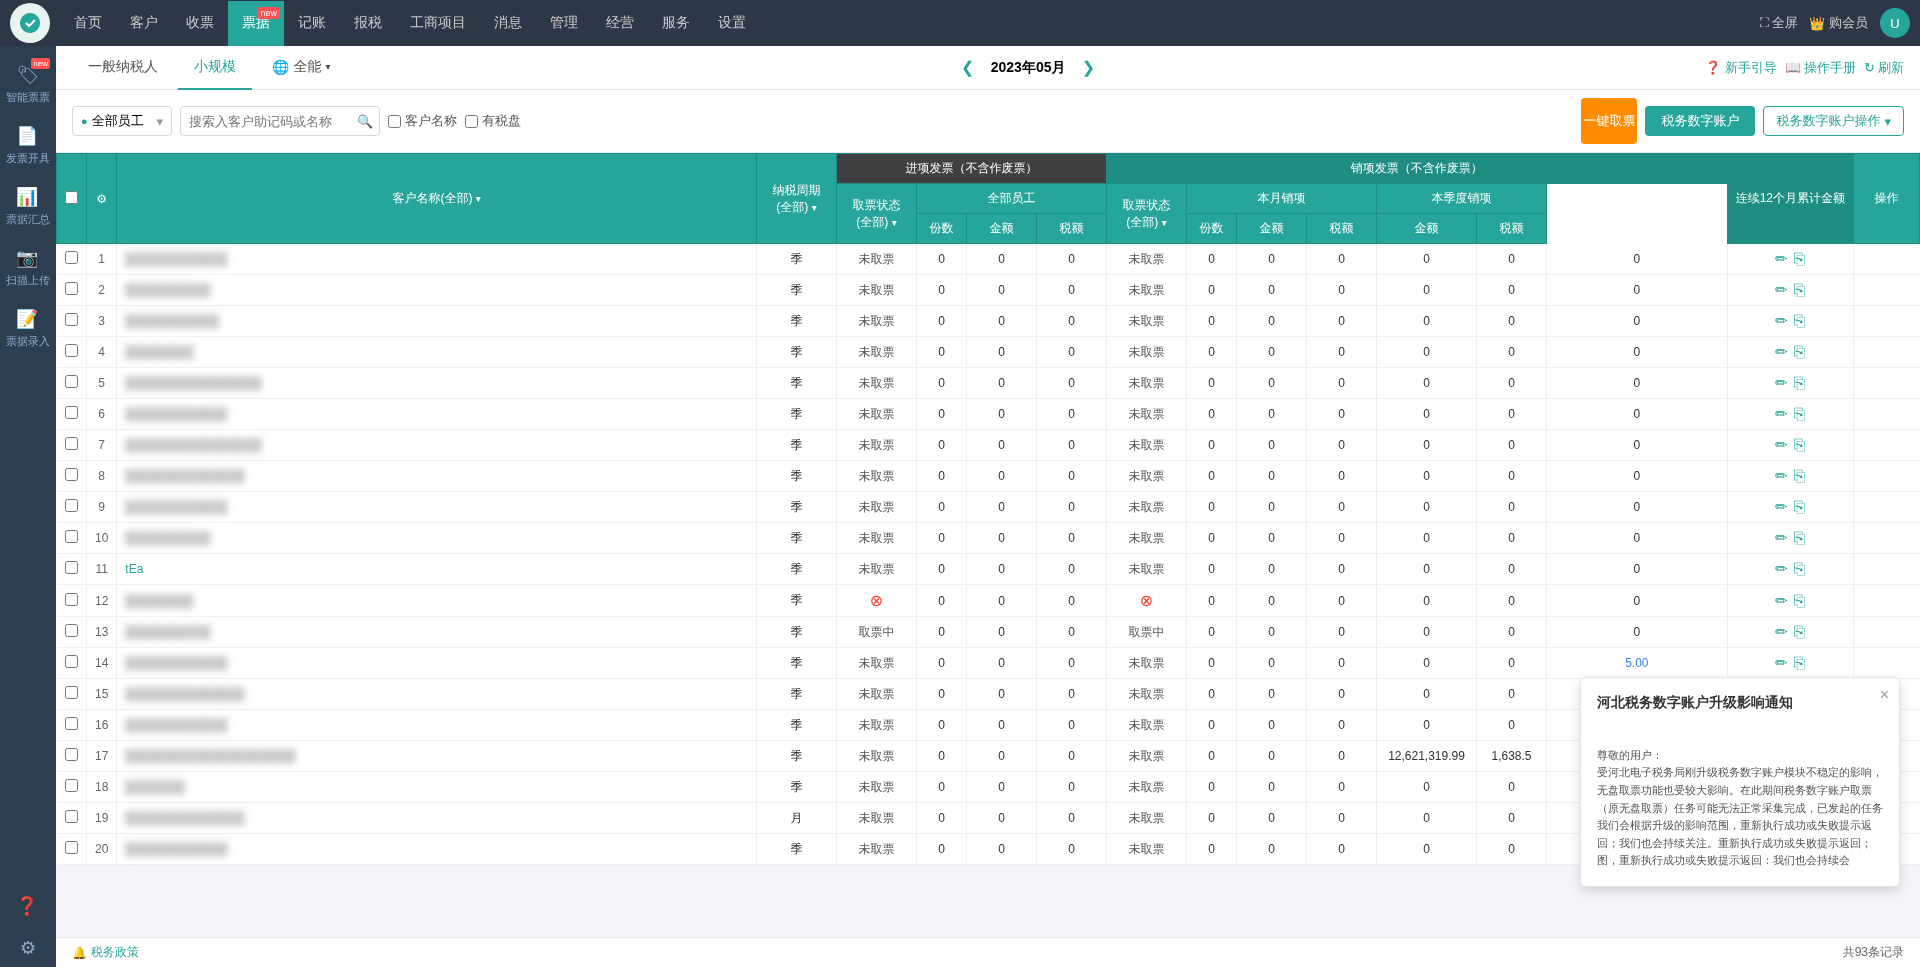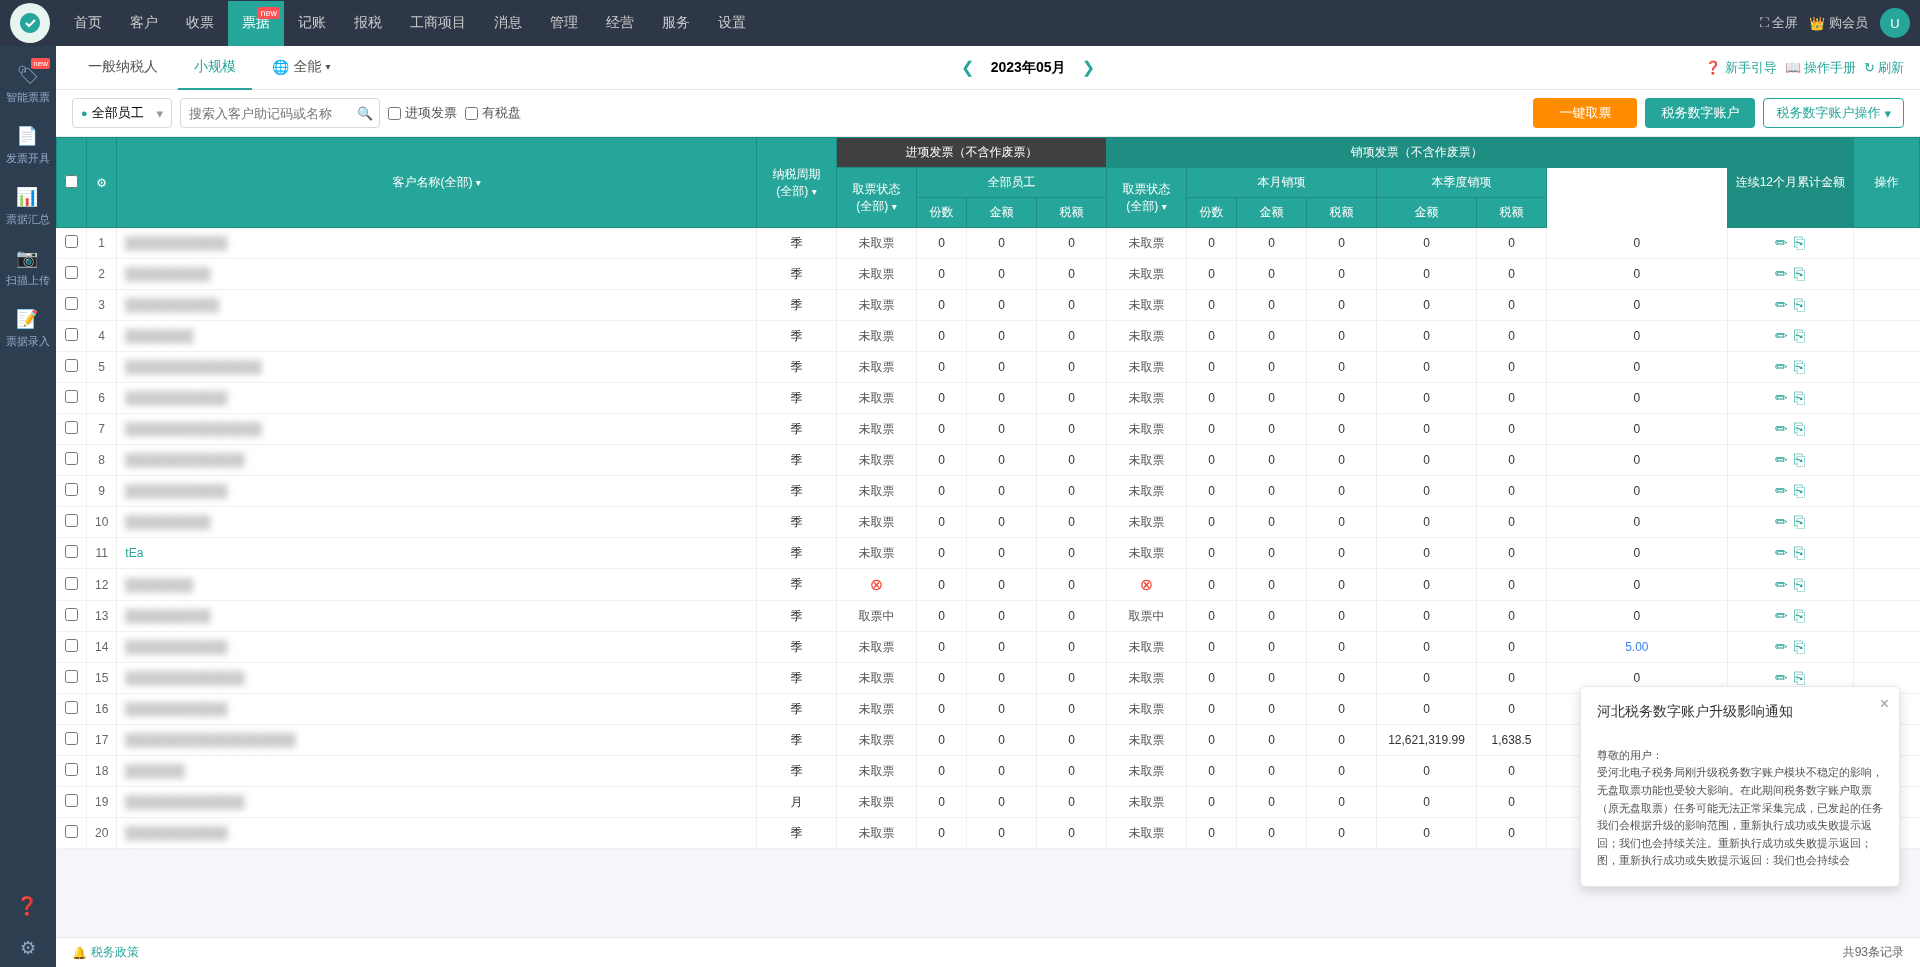--- a/index.html
+++ b/index.html
@@ -83,21 +83,21 @@
     .search-input-wrap { position: relative; display: flex; align-items: center; }
     .search-input {
       border: 1px solid #d9d9d9; border-radius: 4px; padding: 4px 28px 4px 8px;
       font-size: 13px; width: 200px; height: 30px; outline: none;
     }
     .search-btn {
       position: absolute; right: 6px; cursor: pointer; color: #999;
     }
     .checkbox-label { display: flex; align-items: center; gap: 4px; cursor: pointer; font-size: 13px; color: #555; }
     .toolbar-right { margin-left: auto; display: flex; align-items: center; gap: 8px; }
-    .btn-orange { background: #ff8c00; color: #fff; border: none; padding: 6px 26px; border-radius: 4px; cursor: pointer; font-size: 13px; height: 30px; }
+    .btn-orange { background: #ff8c00; color: #fff; border: none; padding: 6px 2px; border-radius: 4px; cursor: pointer; font-size: 13px; height: 46px; }
     .btn-teal { background: #26a69a; color: #fff; border: none; padding: 6px 16px; border-radius: 4px; cursor: pointer; font-size: 13px; height: 30px; }
     .btn-outline { border: 1px solid #26a69a; color: #26a69a; background: #fff; padding: 6px 12px; border-radius: 4px; cursor: pointer; font-size: 13px; height: 30px; display: flex; align-items: center; gap: 4px; }
 
     
     .table-wrap { flex: 1; overflow: auto; padding: 0; }
     table { width: 100%; border-collapse: collapse; background: #fff; }
     thead tr { background: #26a69a; color: #fff; }
     thead th {
       padding: 6px 8px; text-align: center; font-size: 12px; font-weight: normal;
       border: 1px solid #1e8e83; white-space: nowrap;
@@ -126,21 +126,21 @@
     .record-count { margin-left: auto; color: #666; }
 
     
     .notification-popup {
       position: fixed; right: 20px; bottom: 80px;
       width: 320px; background: #fff; border: 1px solid #e8e8e8;
       border-radius: 6px; box-shadow: 0 4px 12px rgba(0,0,0,0.15);
       z-index: 100; padding: 16px;
     }
     .notif-close { position: absolute; top: 8px; right: 10px; cursor: pointer; color: #999; font-size: 16px; }
-    .notif-title { font-size: 14px; font-weight: normal; color: #333; margin-bottom: 8px; }
+    .notif-title { font-size: 14px; font-weight: bold; color: #333; margin-bottom: 17px; }
     .notif-body { font-size: 11px; color: #555; line-height: 1.6; }
 
     
     .page-top {
       background: #fff; display: flex; align-items: center;
       padding: 0 16px; border-bottom: 1px solid #e8e8e8; height: 44px;
     }
     .page-top-center { flex: 1; display: flex; align-items: center; justify-content: center; gap: 12px; }
 
     .full-tab-area {
@@ -262,21 +262,21 @@
         <span style="color:#26a69a;font-size:11px">●</span>
         <span>全部员工</span>
         <span style="margin-left:auto;color:#999">▾</span>
       </div>
       <div class="search-input-wrap">
         <input class="search-input" type="text" placeholder="搜索入客户助记码或名称" style="">
         <span class="search-btn">🔍</span>
       </div>
       <label class="checkbox-label">
         <input type="checkbox" style="">
-        <span>进项发票</span>
+        <span>客户名称</span>
       </label>
       <label class="checkbox-label">
         <input type="checkbox" style="">
         <span>有税盘</span>
       </label>
       <div class="toolbar-right">
         <button class="btn-orange">一键取票</button>
         <button class="btn-teal">税务数字账户</button>
         <button class="btn-outline">
           <span>税务数字账户操作</span>

